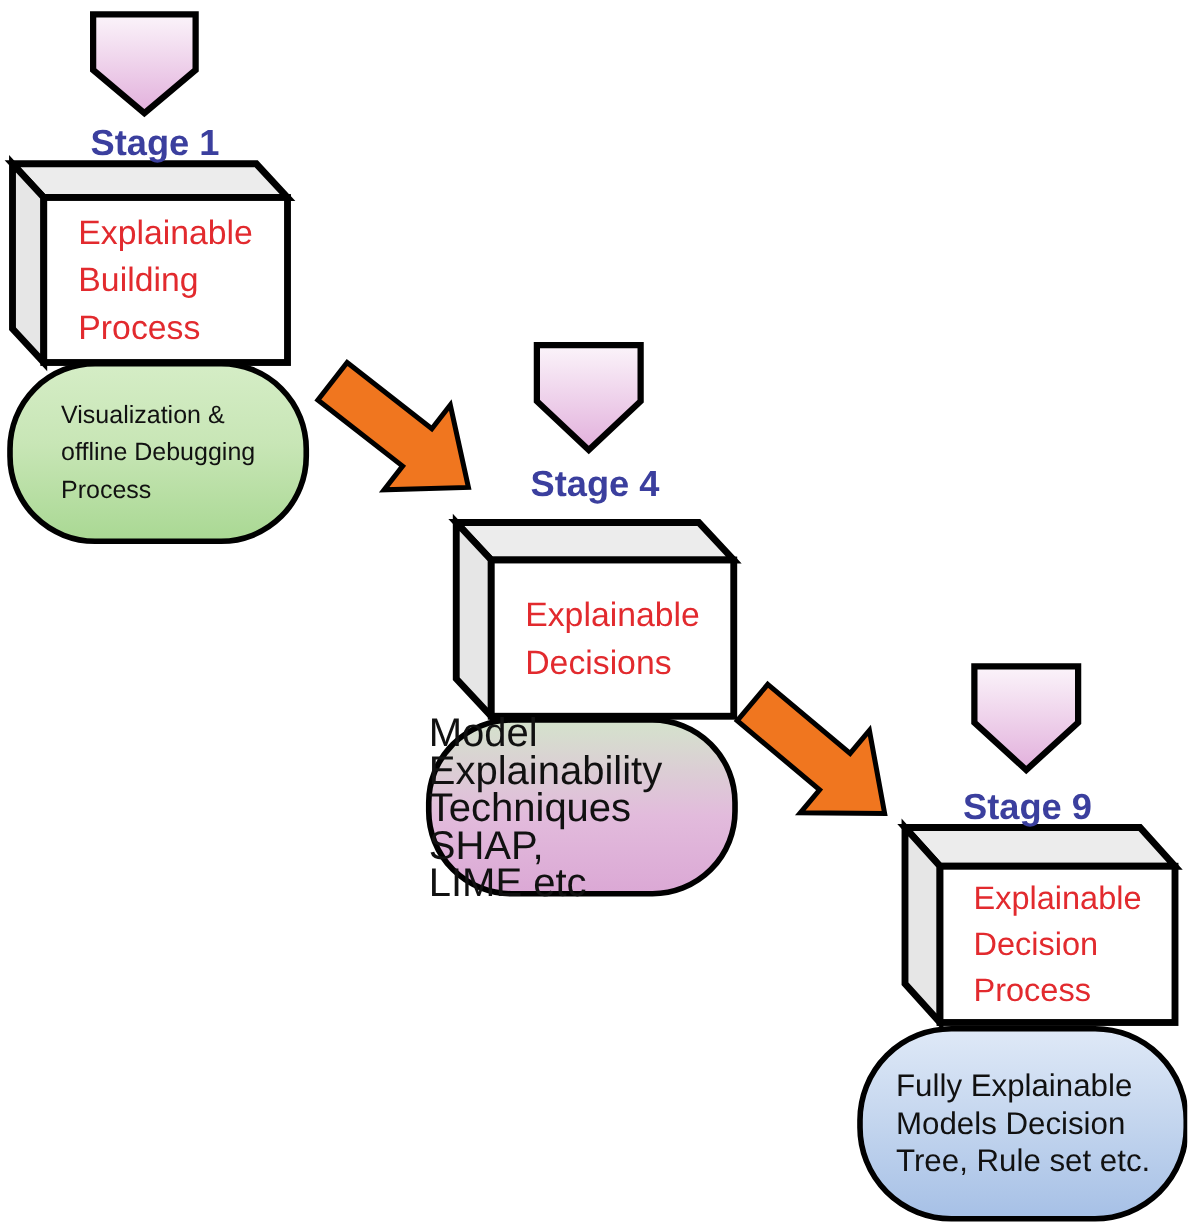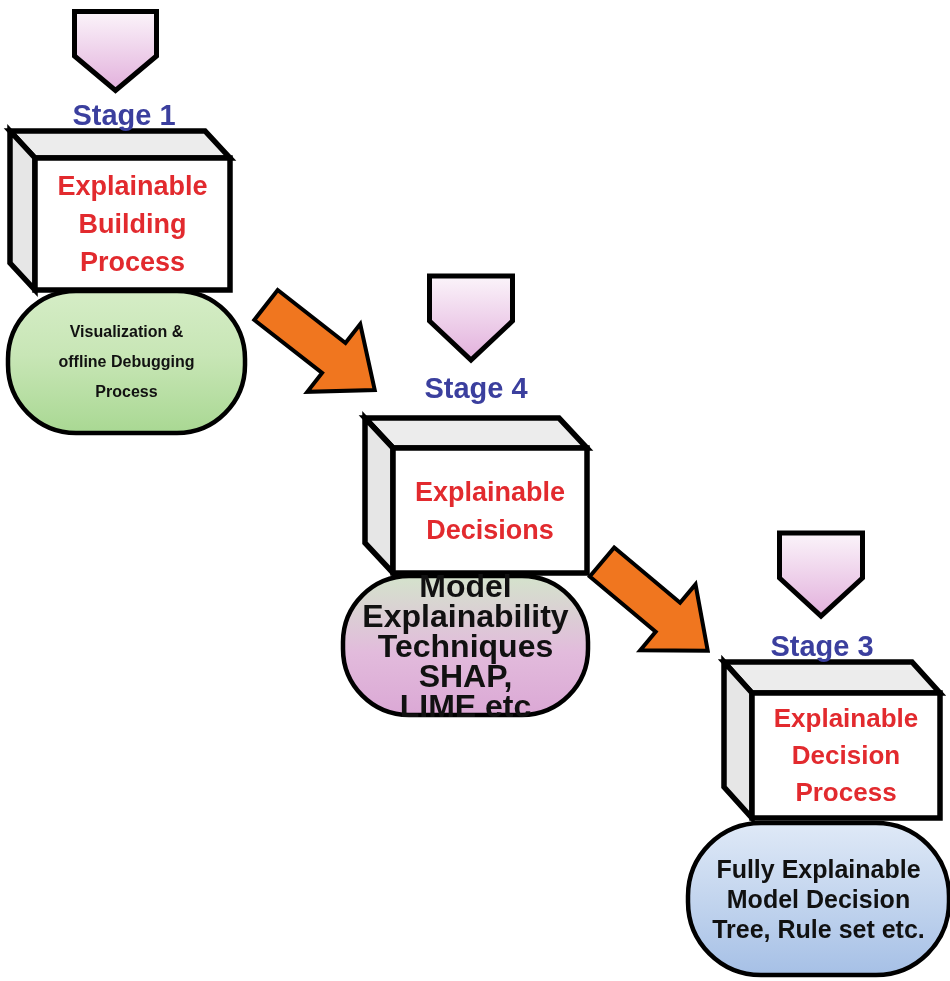--- a/index.html
+++ b/index.html
@@ -22,32 +22,32 @@
     font-size: 29px;
     line-height: 34px;
     color: #3b3f9e;
     text-align: center;
   }
   .box-label, .bubble-label {
     position: absolute;
     display: flex;
     align-items: center;
     justify-content: center;
-    text-align: center;
-    font-weight: bold;
+    text-align: left;
+    font-weight: normal;
     white-space: pre-line;
   }
   .box-label { color: #e22a2e; }
   .bubble-label { color: #111111; }
 
   .box1-label { left: 35px;  top: 158px; width: 195px; height: 132px; font-size: 27px; line-height: 38px; }
   .box2-label { left: 393px; top: 448px; width: 194px; height: 125px; font-size: 27px; line-height: 38px; }
   .box3-label { left: 752px; top: 693px; width: 188px; height: 125px; font-size: 26px; line-height: 37px; }
 
-  .bubble1-label { left: 8px;   top: 291px; width: 237px; height: 142px; font-size: 16px; line-height: 30px; }
+  .bubble1-label { left: 8px;   top: 291px; width: 237px; height: 142px; font-size: 20px; line-height: 30px; }
   .bubble2-label { left: 343px; top: 576px; width: 245px; height: 139px; font-size: 32px; line-height: 30px; }
   .bubble3-label { left: 688px; top: 823px; width: 261px; height: 152px; font-size: 25px; line-height: 30px; }
 
   .stage1-label { left: 36px;  top: 98px;  width: 176px; }
   .stage2-label { left: 388px; top: 371px; width: 176px; }
   .stage3-label { left: 734px; top: 629px; width: 176px; }
 </style>
 </head>
 <body>
 
@@ -120,21 +120,21 @@
 Process</div>
 
   <div class="stage-label stage2-label">Stage 4</div>
   <div class="box-label box2-label">Explainable
 Decisions</div>
   <div class="bubble-label bubble2-label">Model
 Explainability
 Techniques SHAP,
 LIME etc</div>
 
-  <div class="stage-label stage3-label">Stage 3</div>
+  <div class="stage-label stage3-label">Stage 9</div>
   <div class="box-label box3-label">Explainable
 Decision
 Process</div>
   <div class="bubble-label bubble3-label">Fully Explainable
-Model Decision
+Models Decision
 Tree, Rule set etc.</div>
 
 </div>
 
 </body></html>

